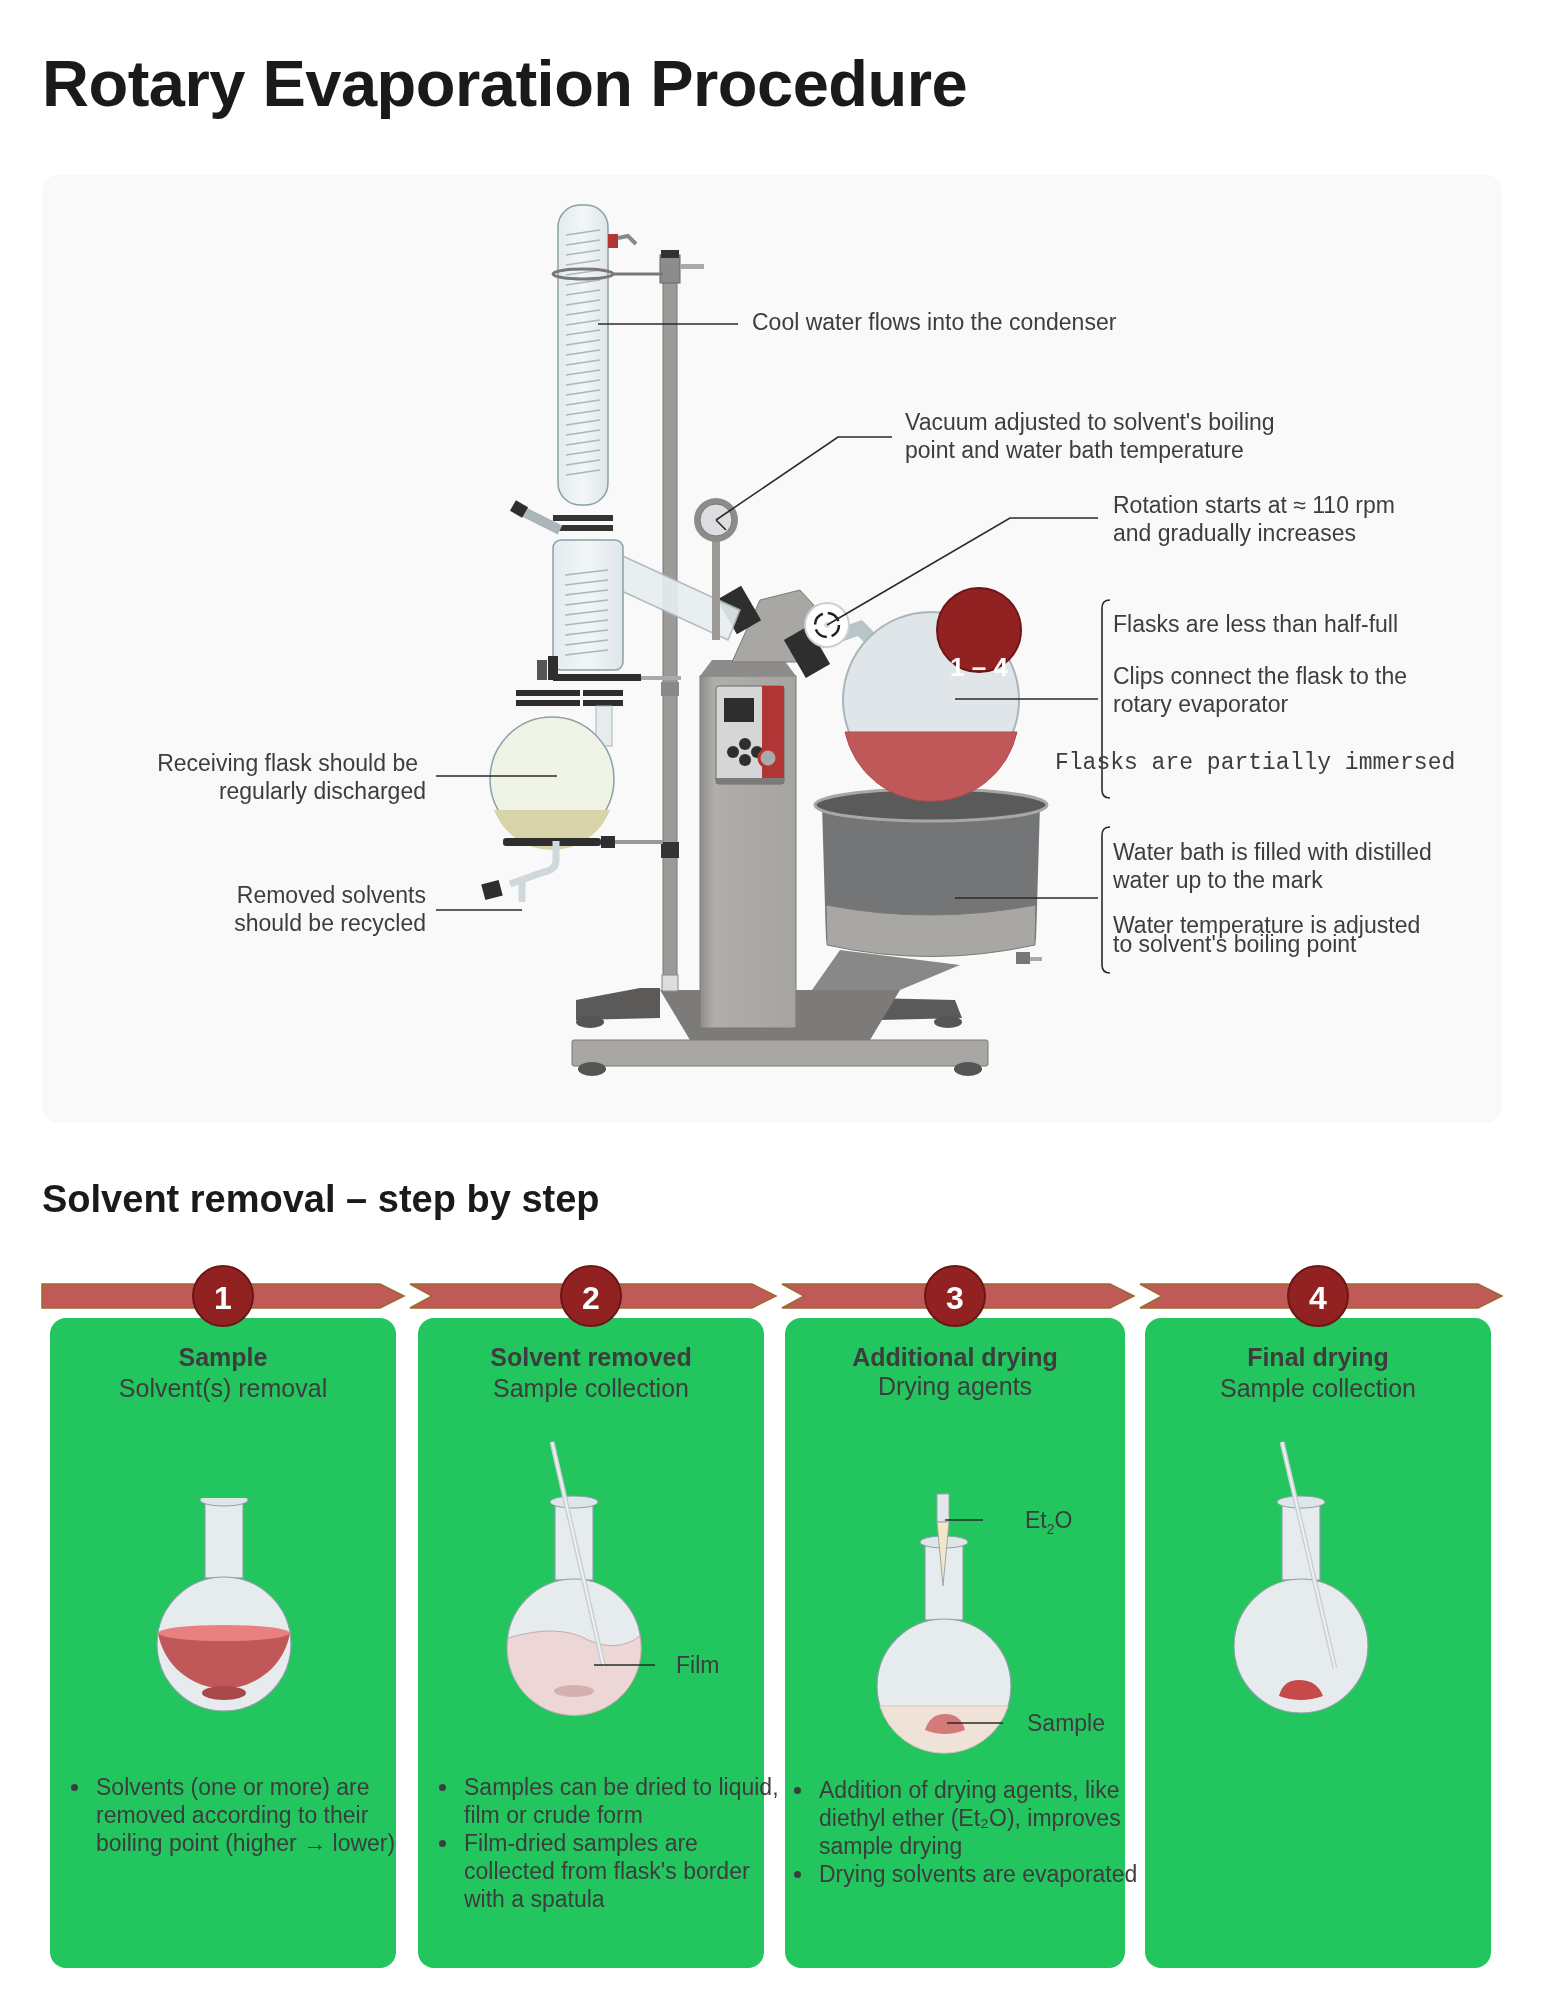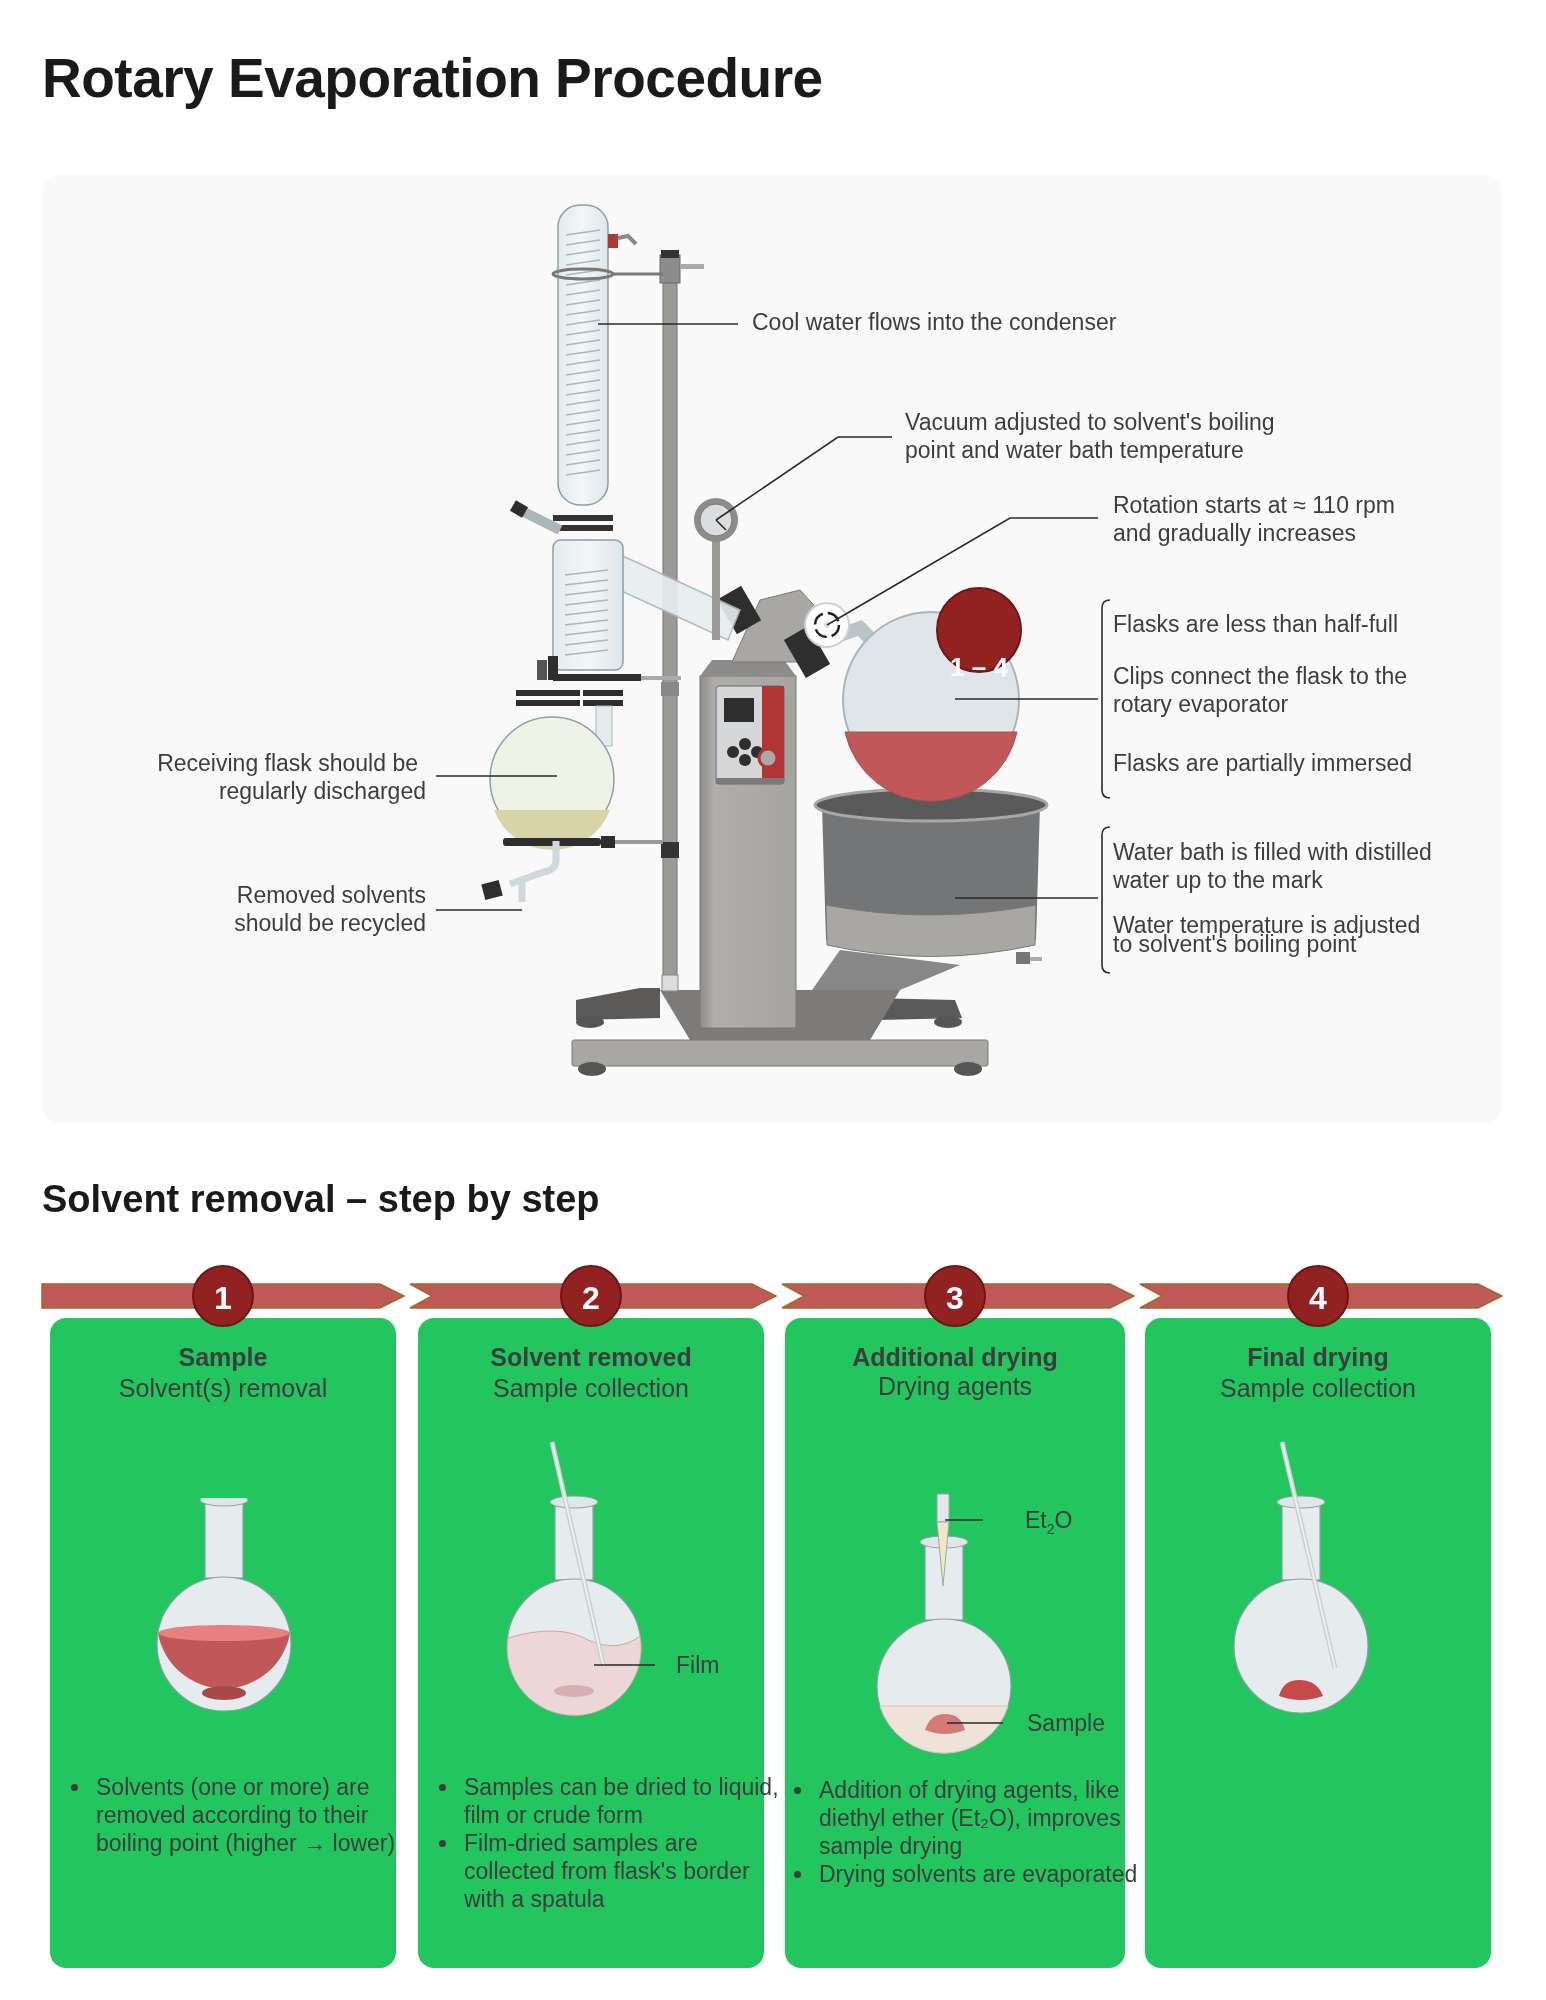--- a/index.html
+++ b/index.html
@@ -1,18 +1,18 @@
 <!DOCTYPE html>
 <html><head>
 <meta charset="utf-8">
 <style>
   html,body{margin:0;padding:0;background:#ffffff;}
   body{width:1546px;height:2000px;position:relative;overflow:hidden;font-family:"Liberation Sans",sans-serif;color:#3d3d3d;}
   .abs{position:absolute;}
-  #title{left:42px;top:46px;font-size:55px;font-weight:bold;color:#1a1a1a;letter-spacing:-0.5px;white-space:nowrap;}
+  #title{left:42px;top:46px;font-size:65px;font-weight:bold;color:#1a1a1a;letter-spacing:-0.5px;white-space:nowrap;}
   #panel{left:42px;top:175px;width:1460px;height:948px;background:#f9f9f9;border-radius:16px;}
   .lbl{font-size:23px;line-height:28px;color:#3d3d3d;white-space:nowrap;}
   .lbl.right{text-align:right;}
   #sub{left:42px;top:1178px;font-size:38px;font-weight:bold;color:#1a1a1a;white-space:nowrap;}
   .card{background:#22c55e;border-radius:16px;}
   .card-title{position:absolute;left:0;right:0;text-align:center;font-size:25px;line-height:30px;font-weight:bold;color:#3d3d3d;}
   .card-sub{position:absolute;left:0;right:0;text-align:center;font-size:25px;line-height:30px;color:#3d3d3d;}
   .bullets{position:absolute;margin:0;padding:0 0 0 42px;list-style:disc;font-size:23px;line-height:28px;color:#3d3d3d;}
   .bullets li{padding-left:4px;}
   .badge{position:absolute;width:62px;height:62px;border-radius:50%;background:#922222;border:2px solid #6e1515;color:#fff;font-weight:bold;font-size:32px;line-height:62px;text-align:center;box-sizing:border-box;}
@@ -171,21 +171,21 @@
 <div class="abs" style="left:943px;top:613px;width:72px;text-align:center;color:#fff;font-weight:bold;font-size:26px;line-height:32px;margin-top:38px;">1 – 4</div>
 
 <div class="abs lbl" style="left:752px;top:308px;">Cool water flows into the condenser</div>
 <div class="abs lbl" style="left:905px;top:408px;">Vacuum adjusted to solvent's boiling</div>
 <div class="abs lbl" style="left:905px;top:436px;">point and water bath temperature</div>
 <div class="abs lbl" style="left:1113px;top:491px;">Rotation starts at ≈ 110 rpm</div>
 <div class="abs lbl" style="left:1113px;top:519px;">and gradually increases</div>
 <div class="abs lbl" style="left:1113px;top:610px;">Flasks are less than half-full</div>
 <div class="abs lbl" style="left:1113px;top:662px;">Clips connect the flask to the</div>
 <div class="abs lbl" style="left:1113px;top:690px;">rotary evaporator</div>
-<div class="abs lbl" style="left:1113px;top:749px;">Flasks are partially immersed</div>
+<div class="abs lbl" style="left:1055px;top:749px;font-family:Liberation Mono, monospace;">Flasks are partially immersed</div>
 <div class="abs lbl" style="left:1113px;top:838px;">Water bath is filled with distilled</div>
 <div class="abs lbl" style="left:1113px;top:866px;">water up to the mark</div>
 <div class="abs lbl" style="left:1113px;top:911px;">Water temperature is adjusted</div>
 <div class="abs lbl" style="left:1113px;top:930px;">to solvent's boiling point</div>
 <div class="abs lbl right" style="left:92px;width:326px;top:749px;">Receiving flask should be</div>
 <div class="abs lbl right" style="left:100px;width:326px;top:777px;">regularly discharged</div>
 <div class="abs lbl right" style="left:100px;width:326px;top:881px;">Removed solvents</div>
 <div class="abs lbl right" style="left:100px;width:326px;top:909px;">should be recycled</div>
 
 <div id="sub" class="abs">Solvent removal – step by step</div>

